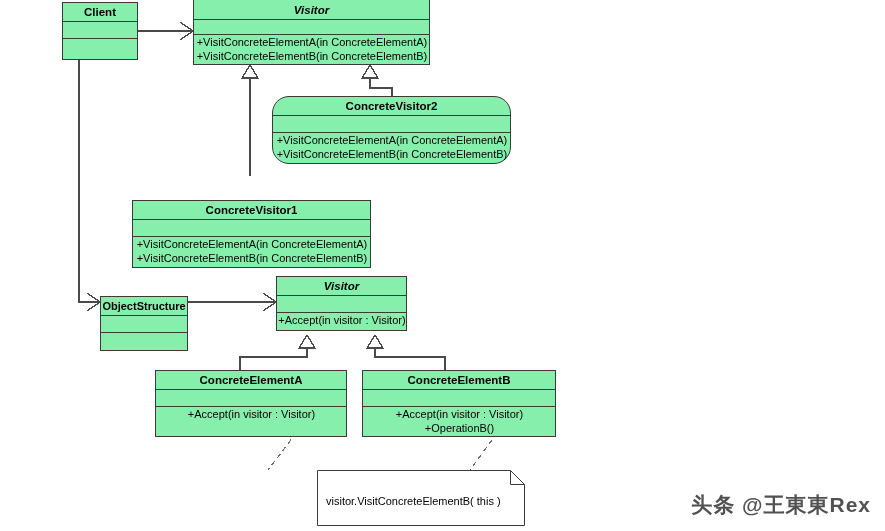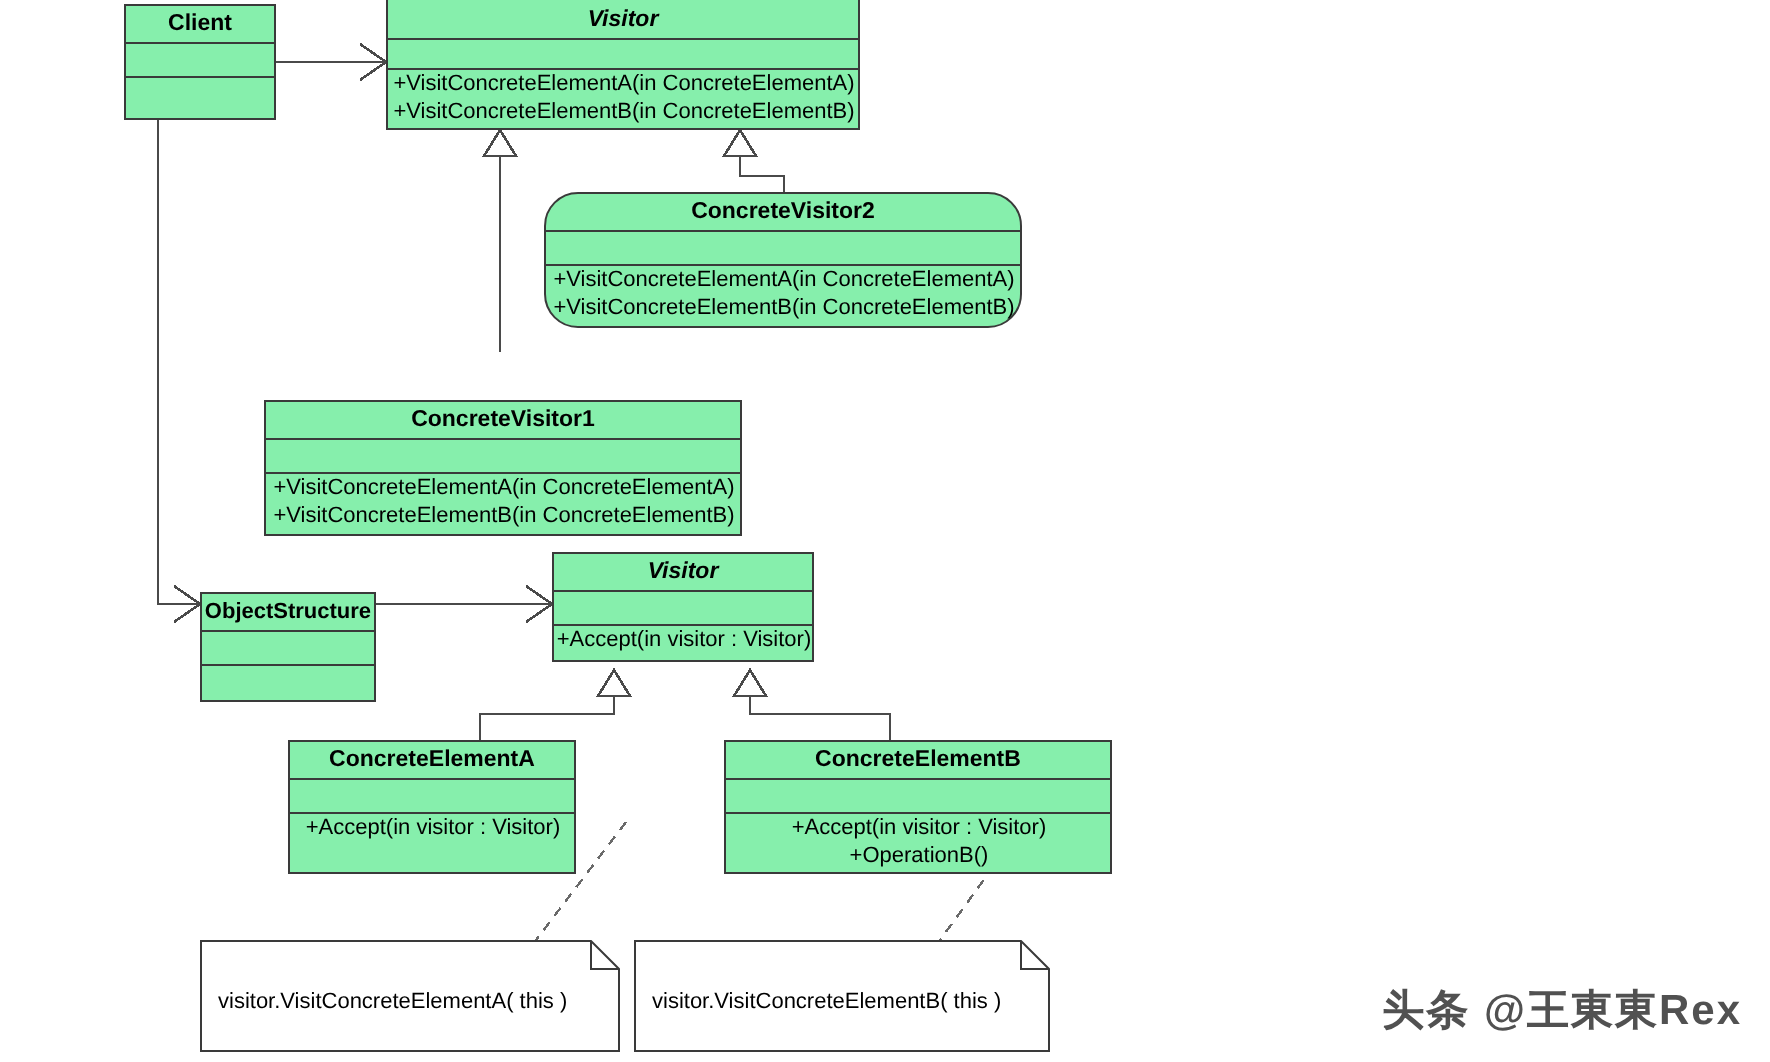--- a/index.html
+++ b/index.html
@@ -219,44 +219,37 @@
   </div>
 
   <div class="uml-class" style="left:276px; top:276px; width:131px; height:55px;">
     <div class="row cls-title abstract">Visitor</div>
     <div class="row cls-empty" style="height:17px;"></div>
     <div class="row cls-ops">
       <div class="op">+Accept(in visitor : Visitor)</div>
     </div>
   </div>
 
-  <div class="uml-class" style="left:144px; top:370px; width:144px; height:67px;">
+  <div class="uml-class" style="left:155px; top:370px; width:192px; height:67px;">
     <div class="row cls-title">ConcreteElementA</div>
     <div class="row cls-empty" style="height:17px;"></div>
     <div class="row cls-ops">
       <div class="op">+Accept(in visitor : Visitor)</div>
     </div>
   </div>
 
   <div class="uml-class" style="left:362px; top:370px; width:194px; height:67px;">
     <div class="row cls-title">ConcreteElementB</div>
     <div class="row cls-empty" style="height:17px;"></div>
     <div class="row cls-ops">
       <div class="op">+Accept(in visitor : Visitor)</div>
       <div class="op">+OperationB()</div>
     </div>
   </div>
 
-  <div class="uml-note" style="left:100px; top:470px; width:210px; height:56px;">
-    <svg width="210" height="56">
-      <path d="M0.5,0.5 H195.5 L209.5,14.5 V55.5 H0.5 Z" fill="#ffffff" stroke="#3a3a3a" stroke-width="1"></path>
-      <path d="M195.5,0.5 V14.5 H209.5" fill="none" stroke="#3a3a3a" stroke-width="1"></path>
-    </svg>
-    <div class="note-text" style="left:9px; top:24px;">visitor.VisitConcreteElementA( this )</div>
-  </div>
 
   <div class="uml-note" style="left:317px; top:470px; width:208px; height:56px;">
     <svg width="208" height="56">
       <path d="M0.5,0.5 H193.5 L207.5,14.5 V55.5 H0.5 Z" fill="#ffffff" stroke="#3a3a3a" stroke-width="1"></path>
       <path d="M193.5,0.5 V14.5 H207.5" fill="none" stroke="#3a3a3a" stroke-width="1"></path>
     </svg>
     <div class="note-text" style="left:9px; top:24px;">visitor.VisitConcreteElementB( this )</div>
   </div>
 
   <div id="watermark">头条 @王東東Rex</div>

